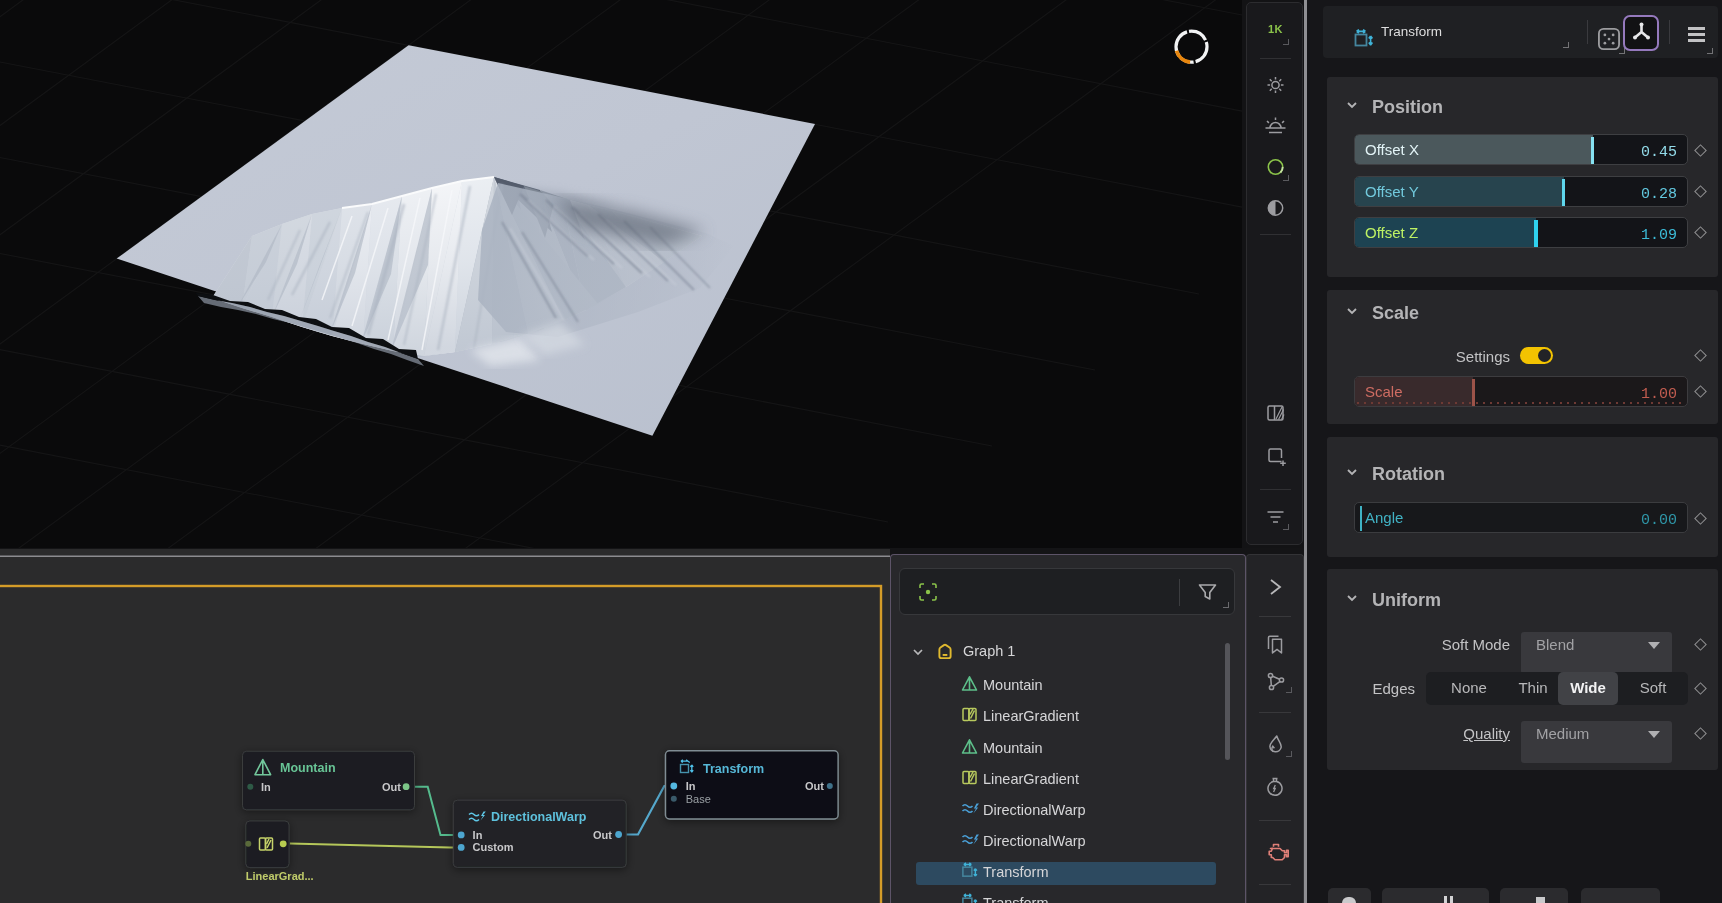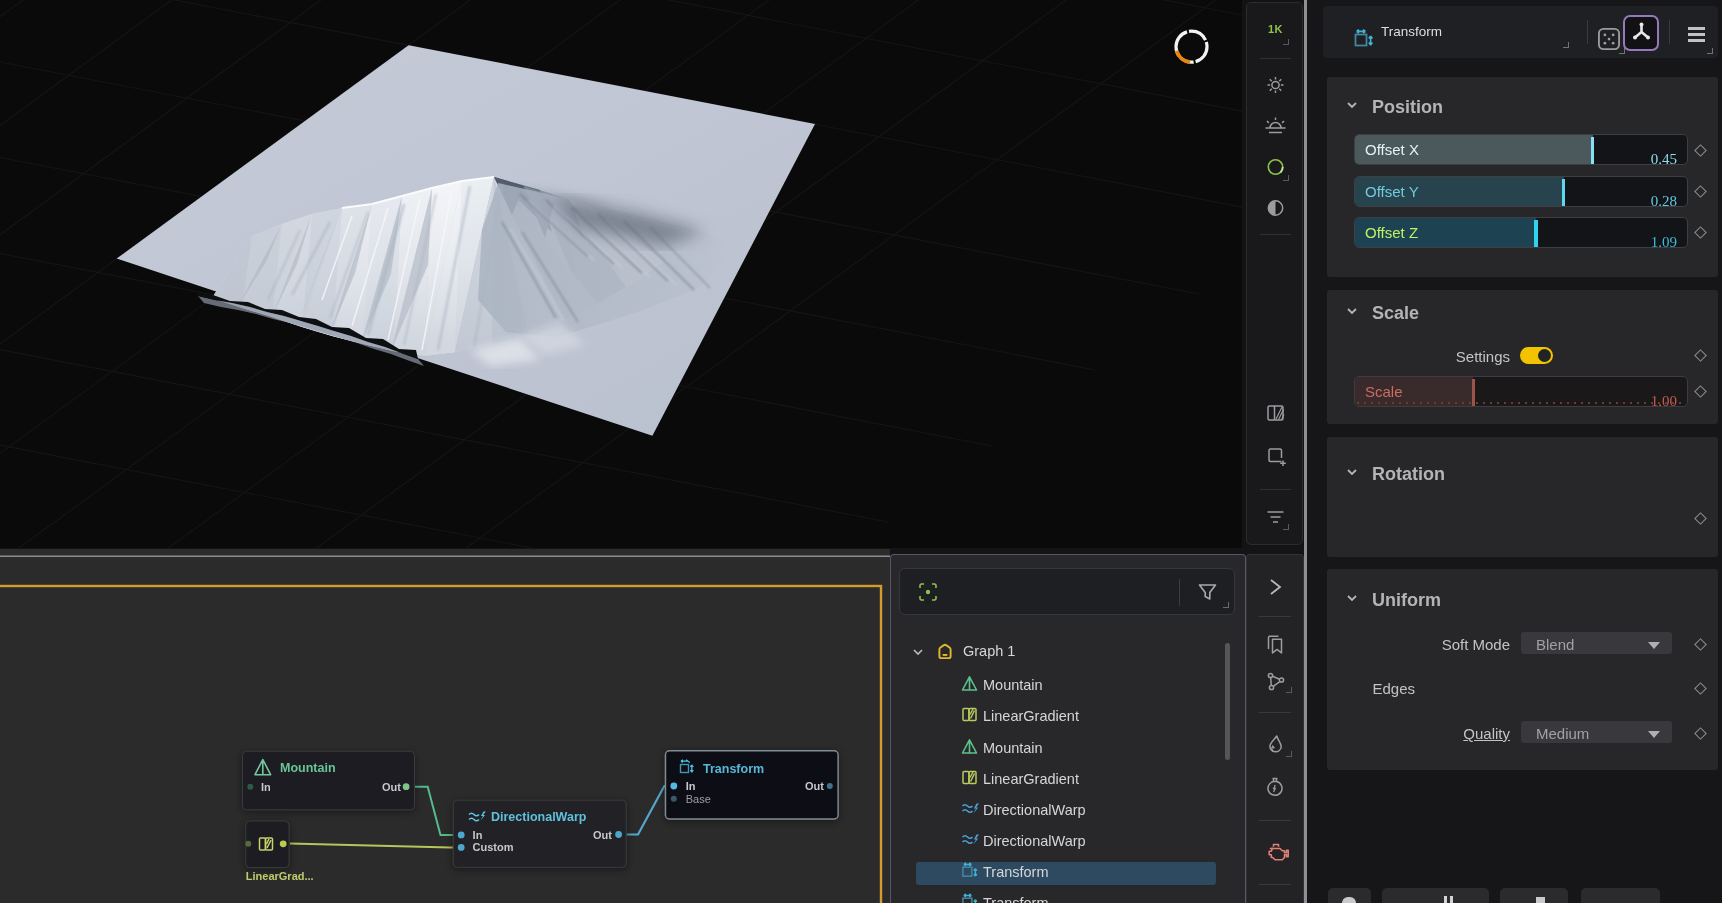--- a/index.html
+++ b/index.html
@@ -36,23 +36,23 @@
 
   
   #rightpanel { left:1307px; top:0; width:415px; height:903px; background:#161619; }
   #rheader { position:absolute; left:16px; top:6px; width:395px; height:52px; background:#1f2023; border-radius:4px; }
   .card { position:absolute; left:20px; width:391px; background:#27272a; border-radius:3px; }
   .sechead { position:absolute; font-size:18px; font-weight:bold; color:#b4b4b6; }
   .chev { position:absolute; width:12px; height:12px; }
   .srow { position:absolute; left:27px; width:334px; height:31px; background:#131418; border:1px solid #3e3f42; border-radius:5px; overflow:hidden; }
   .sfill { position:absolute; left:0; top:0; height:100%; }
   .slabel { position:absolute; left:10px; top:6px; font-size:15px; }
-  .sval { position:absolute; right:10px; top:16px; font-size:15px; font-family:Liberation Serif, serif; letter-spacing:0px;}
+  .sval { position:absolute; right:10px; top:9px; font-size:15px; font-family:Liberation Mono, monospace; letter-spacing:0px;}
   .diamond { position:absolute; width:9px; height:9px; border:1.4px solid #909092; transform:rotate(45deg); }
-  .ddl { position:absolute; width:151px; height:22px; background:#39393d; border-radius:3px; color:#a2a2a5; font-size:15px; line-height:26px; padding-left:15px; }
+  .ddl { position:absolute; width:151px; height:42px; background:#39393d; border-radius:3px; color:#a2a2a5; font-size:15px; line-height:26px; padding-left:15px; }
   .ddl:after { content:""; position:absolute; right:12px; top:10px; border-left:6px solid transparent; border-right:6px solid transparent; border-top:7px solid #b0b0b3; }
   .rlabel { position:absolute; font-size:15px; color:#c3c3c5; text-align:right; }
   .cornermark { position:absolute; width:6px; height:6px; border-right:1.5px solid #737376; border-bottom:1.5px solid #737376; }
 </style>
 </head>
 <body>
 <div id="root">
   <div id="viewport" class="abs">
     <svg width="1242" height="548" viewBox="0 0 1242 548">
       <defs>
@@ -534,31 +534,43 @@
       </div>
       <div class="diamond" style="left:369px;top:61px"></div>
       <div class="diamond" style="left:369px;top:97px"></div>
     </div>
 
     <div class="card" style="top:437px;height:120px;">
       <svg class="chev" style="left:19px;top:29px" viewBox="0 0 12 12">
           <path d="M2 4 L6 8 L10 4" stroke="#b4b4b6" stroke-width="1.8" fill="none"></path>
         </svg>
       <div class="sechead" style="left:45px;top:27px">Rotation</div>
+      <div class="srow" style="top:65px;background:#17181b;border-color:#3b3c3f">
+        <div style="position:absolute;left:5px;top:3px;width:2px;height:25px;background:#3fb2c4"></div>
+        <div class="slabel" style="color:#41b2c4">Angle</div>
+        <div class="sval" style="color:#2f97a9">0.00</div>
+      </div>
       <div class="diamond" style="left:369px;top:77px"></div>
     </div>
 
     <div class="card" style="top:569px;height:201px;">
       <svg class="chev" style="left:19px;top:23px" viewBox="0 0 12 12">
           <path d="M2 4 L6 8 L10 4" stroke="#b4b4b6" stroke-width="1.8" fill="none"></path>
         </svg>
       <div class="sechead" style="left:45px;top:21px">Uniform</div>
       <div class="rlabel" style="left:60px;top:67px;width:123px;">Soft Mode</div>
       <div class="ddl" style="left:194px;top:63px;">Blend</div>
       <div class="rlabel" style="left:0px;top:111px;width:88px;">Edges</div>
+      <div style="position:absolute;left:99px;top:103px;width:262px;height:33px;background:#1d1e21;border-radius:5px;">
+        <div style="position:absolute;left:14px;top:7px;width:58px;text-align:center;font-size:15px;color:#b8b8ba">None</div>
+        <div style="position:absolute;left:78px;top:7px;width:58px;text-align:center;font-size:15px;color:#b8b8ba">Thin</div>
+        <div style="position:absolute;left:132px;top:0px;width:60px;height:33px;background:#414246;border-radius:5px;"></div>
+        <div style="position:absolute;left:132px;top:7px;width:60px;text-align:center;font-size:15px;color:#f2f2f3;font-weight:bold">Wide</div>
+        <div style="position:absolute;left:198px;top:7px;width:58px;text-align:center;font-size:15px;color:#b8b8ba">Soft</div>
+      </div>
       <div class="rlabel" style="left:60px;top:156px;width:123px;text-decoration:underline;">Quality</div>
       <div class="ddl" style="left:194px;top:152px;">Medium</div>
       <div class="diamond" style="left:369px;top:71px"></div>
       <div class="diamond" style="left:369px;top:115px"></div>
       <div class="diamond" style="left:369px;top:160px"></div>
     </div>
 
     <div style="position:absolute;left:21px;top:888px;width:43px;height:15px;background:#2b2b2e;border-radius:5px 5px 0 0;">
       <div style="position:absolute;left:14px;top:9px;width:14px;height:6px;border-radius:7px 7px 0 0;background:#c9c9cb"></div>
     </div>

